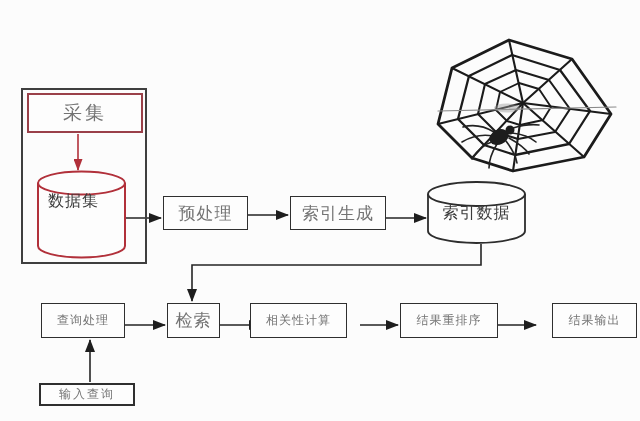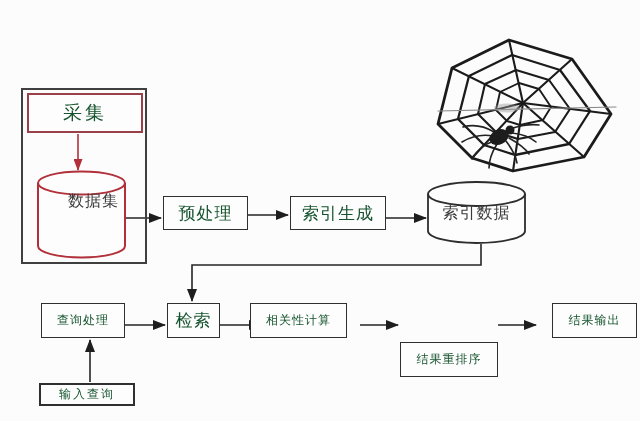--- a/index.html
+++ b/index.html
@@ -19,21 +19,21 @@
     left: 0; top: 0;
   }
   .box {
     position: absolute;
     box-sizing: border-box;
     border: 1.6px solid #2f2f2f;
     background: #fdfdfd;
     display: flex;
     align-items: center;
     justify-content: center;
-    color: #14532d;
+    color: #737373;
     font-size: 17px;
     letter-spacing: 1px;
     white-space: nowrap;
   }
   .frame {
     position: absolute;
     box-sizing: border-box;
     border: 2px solid #3f3f3f;
     background: transparent;
   }
@@ -125,21 +125,21 @@
       <line x1="90" y1="382" x2="90" y2="340" marker-end="url(#ahB)"></line>
     </g>
   </svg>
 
   <div class="frame" style="left:21px; top:88px; width:126px; height:176px;"></div>
 
   <div class="box maroon-border fs19" style="left:27px; top:93px; width:116px; height:40px;">
     <span>采集</span>
   </div>
 
-  <div class="cyl-label" style="left:38px; top:191px; width:71px;padding-left:20px;">数据集</div>
+  <div class="cyl-label" style="left:38px; top:191px; width:71px;">数据集</div>
 
   <div class="box" style="left:163px; top:196px; width:85px; height:34px;">
     <span>预处理</span>
   </div>
 
   <div class="box" style="left:290px; top:196px; width:96px; height:34px;">
     <span>索引生成</span>
   </div>
 
   <div class="cyl-label" style="left:428px; top:203px; width:97px;">索引数据</div>
@@ -149,21 +149,21 @@
   </div>
 
   <div class="box" style="left:167px; top:303px; width:53px; height:35px;">
     <span>检索</span>
   </div>
 
   <div class="box fs16" style="left:250px; top:303px; width:97px; height:35px;">
     <span>相关性计算</span>
   </div>
 
-  <div class="box fs16" style="left:400px; top:303px; width:98px; height:35px;margin-top:39px;">
+  <div class="box fs16" style="left:400px; top:303px; width:98px; height:35px;">
     <span>结果重排序</span>
   </div>
 
   <div class="box fs16" style="left:538px; top:303px; width:85px; height:35px;margin-left:14px;">
     <span>结果输出</span>
   </div>
 
   <div class="box fs18" style="left:39px; top:383px; width:96px; height:23px; border-width:2px;">
     <span>输入查询</span>
   </div>

